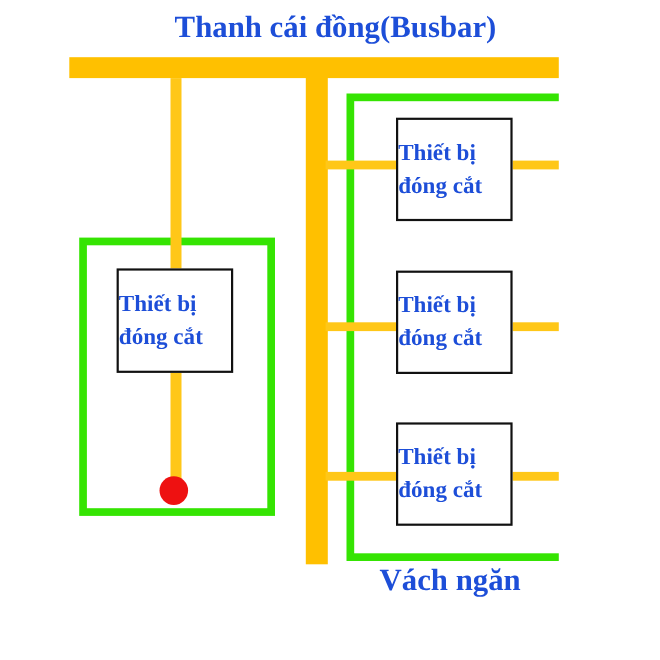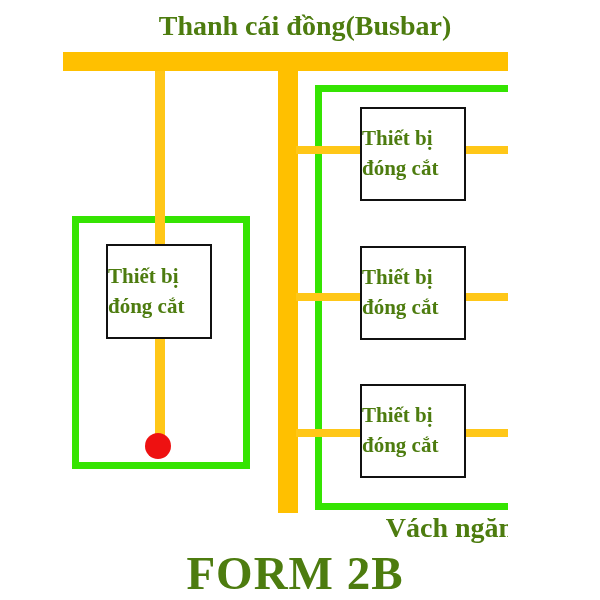--- a/index.html
+++ b/index.html
@@ -4,21 +4,21 @@
 <style>
   * { margin: 0; padding: 0; box-sizing: border-box; }
   html, body { background: #ffffff; }
   .stage {
     position: relative;
     width: 508px;
     height: 600px;
     background: #ffffff;
     overflow: hidden;
     font-family: "Liberation Serif", "DejaVu Serif", serif;
-    color: #4d7c0f;
+    color: #1d4ed8;
   }
   .abs { position: absolute; }
 
   .title {
     left: 55px; top: 10px; width: 500px;
     text-align: center;
     font-size: 28px; font-weight: bold;
     z-index: 6;
   }
 
@@ -75,21 +75,20 @@
     width: 26px; height: 26px; border-radius: 50%;
     background: #EE1111; z-index: 5;
   }
   .terminal-left    { left: 145px; top: 433px; }
   .terminal-right-1 { left: 540px; top: 137px; }
   .terminal-right-2 { left: 541px; top: 284px; }
   .terminal-right-3 { left: 540px; top: 421px; }
 
   .partition-label {
     left: 345px; top: 512px; width: 210px;
-    text-align: center;
     font-size: 28px; font-weight: bold;
     z-index: 6;
   }
   .form-label {
     left: 95px; top: 546px; width: 400px;
     text-align: center;
     font-size: 47px; font-weight: bold;
     letter-spacing: 1px;
     z-index: 6;
   }
@@ -130,15 +129,14 @@
   <div class="abs device-box device-right-3">
     <span>Thiết bị</span>
     <span>đóng cắt</span>
   </div>
 
   <div class="abs terminal terminal-right-1"></div>
   <div class="abs terminal terminal-right-2"></div>
   <div class="abs terminal terminal-right-3"></div>
 
   <div class="abs partition-label">Vách ngăn</div>
-  <div class="abs form-label">FORM 2B</div>
 
 </div>
 
 </body></html>

